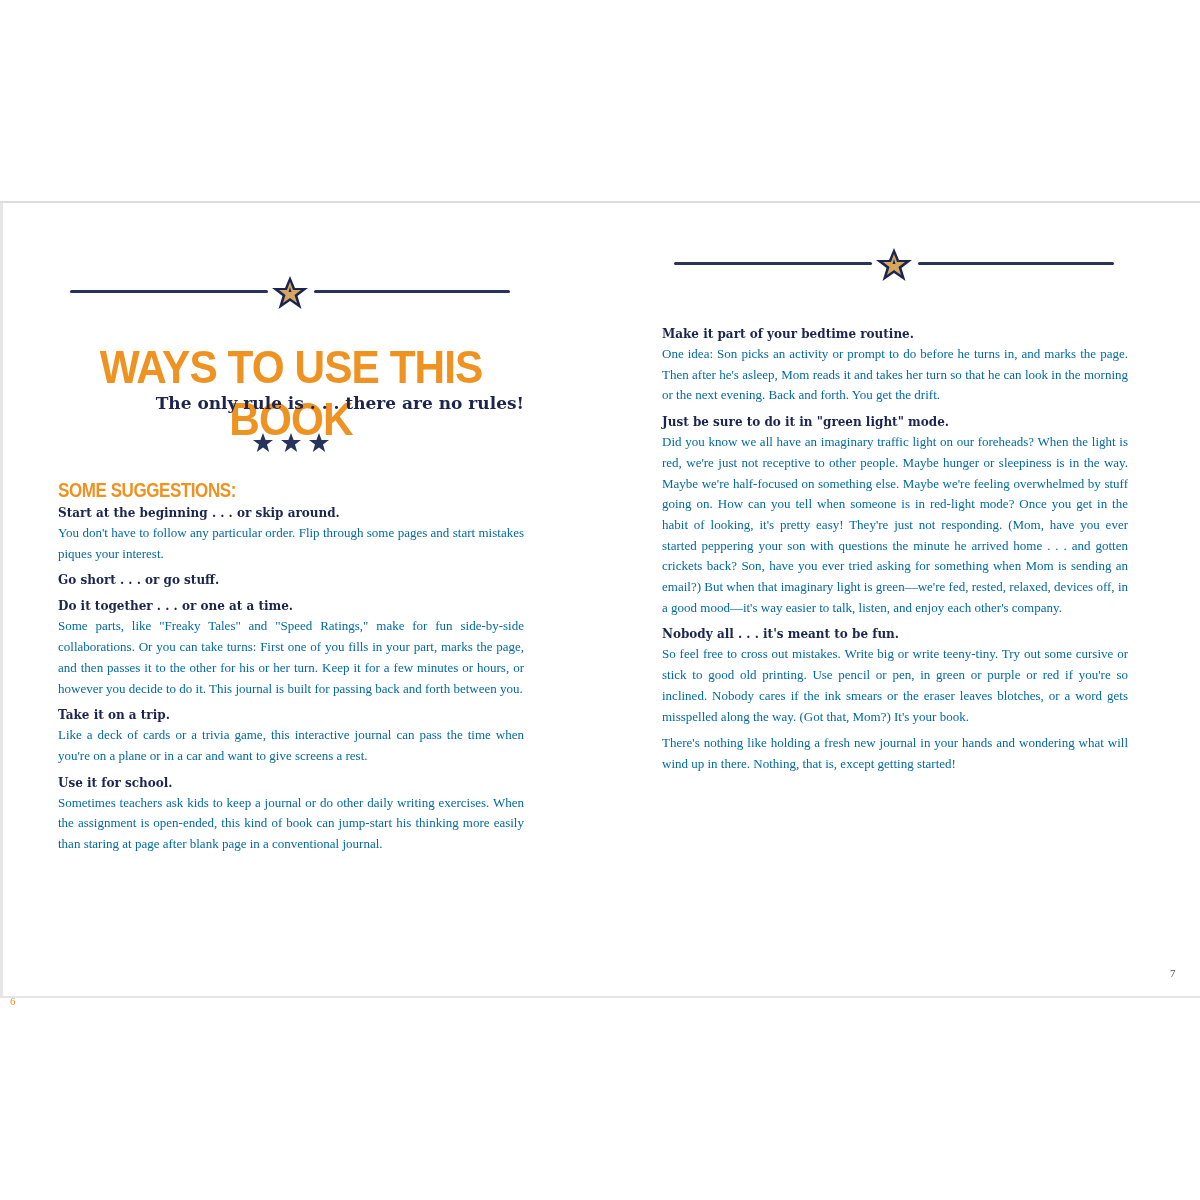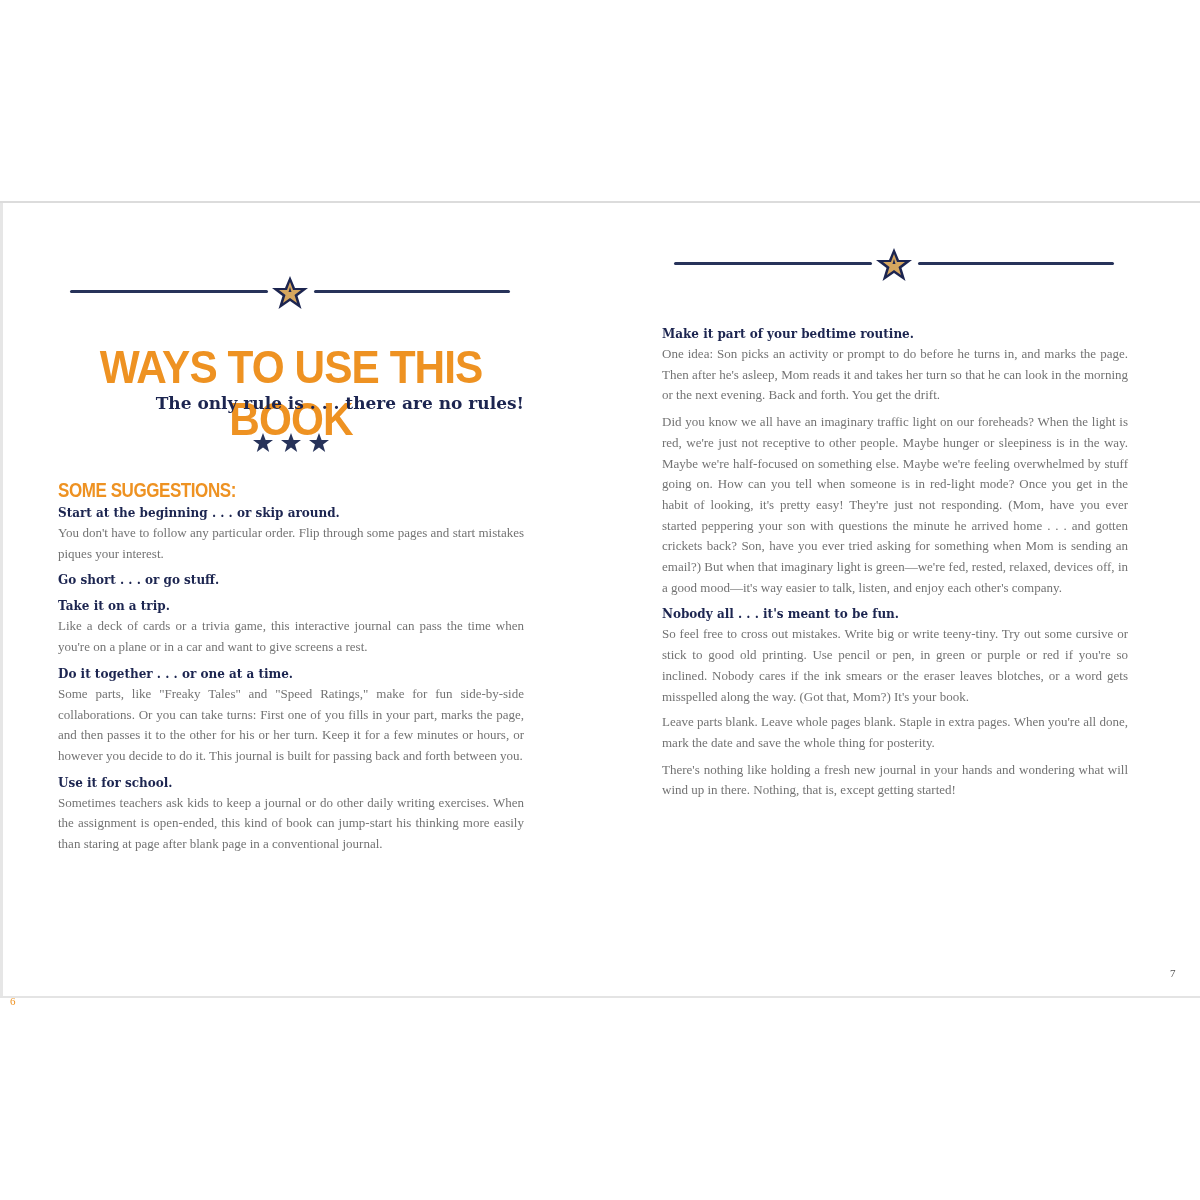--- a/index.html
+++ b/index.html
@@ -47,21 +47,21 @@
     .content { position: absolute; left: 0; width: 466px; }
     .page.left .content { top: 272px; }
     .page.right .content { top: 121px; }
     .section { margin-bottom: 6px; }
     .section h3 {
       margin: 0; font-family: "DejaVu Serif", serif; font-weight: bold;
       font-size: 12px; line-height: 20px; color: #1c2550;
     }
     .section p {
       margin: 0 0 5px 0; font-family: "Liberation Serif", serif;
-      font-size: 13px; line-height: 20.7px; color: #737373; text-align: justify;
+      font-size: 13px; line-height: 20.7px; color: #0369a1; text-align: justify;
     }
 
     .page-num { position: absolute; top: 764px; font-family: "Liberation Serif", serif; font-size: 11px; }
     .page-num.left { left: -48px; color: #ee9222; }
     .page-num.right { left: 508px; color: #555555; }
   </style>
 </head>
 <body>
 
 <div class="spread">
@@ -92,26 +92,26 @@
 
     <div class="content">
       <div class="section">
         <h3>Start at the beginning . . . or skip around.</h3>
         <p>You don't have to follow any particular order. Flip through some pages and start mistakes piques your interest.</p>
       </div>
       <div class="section">
         <h3>Go short . . . or go stuff.</h3>
       </div>
       <div class="section">
+        <h3>Do it together . . . or one at a time.</h3>
+        <p>Some parts, like "Freaky Tales" and "Speed Ratings," make for fun side-by-side collaborations. Or you can take turns: First one of you fills in your part, marks the page, and then passes it to the other for his or her turn. Keep it for a few minutes or hours, or however you decide to do it. This journal is built for passing back and forth between you.</p>
+      </div>
+      <div class="section">
         <h3>Take it on a trip.</h3>
         <p>Like a deck of cards or a trivia game, this interactive journal can pass the time when you're on a plane or in a car and want to give screens a rest.</p>
-      </div>
-      <div class="section">
-        <h3>Do it together . . . or one at a time.</h3>
-        <p>Some parts, like "Freaky Tales" and "Speed Ratings," make for fun side-by-side collaborations. Or you can take turns: First one of you fills in your part, marks the page, and then passes it to the other for his or her turn. Keep it for a few minutes or hours, or however you decide to do it. This journal is built for passing back and forth between you.</p>
       </div>
       <div class="section">
         <h3>Use it for school.</h3>
         <p>Sometimes teachers ask kids to keep a journal or do other daily writing exercises. When the assignment is open-ended, this kind of book can jump-start his thinking more easily than staring at page after blank page in a conventional journal.</p>
       </div>
     </div>
 
     <div class="page-num left">6</div>
   </div>
 
@@ -125,26 +125,26 @@
       </svg>
       <div class="line r"></div>
     </div>
 
     <div class="content">
       <div class="section">
         <h3>Make it part of your bedtime routine.</h3>
         <p>One idea: Son picks an activity or prompt to do before he turns in, and marks the page. Then after he's asleep, Mom reads it and takes her turn so that he can look in the morning or the next evening. Back and forth. You get the drift.</p>
       </div>
       <div class="section">
+        <h3>Just be sure to do it in "green light" mode.</h3>
         <p>Did you know we all have an imaginary traffic light on our foreheads? When the light is red, we're just not receptive to other people. Maybe hunger or sleepiness is in the way. Maybe we're half-focused on something else. Maybe we're feeling overwhelmed by stuff going on. How can you tell when someone is in red-light mode? Once you get in the habit of looking, it's pretty easy! They're just not responding. (Mom, have you ever started peppering your son with questions the minute he arrived home . . . and gotten crickets back? Son, have you ever tried asking for something when Mom is sending an email?) But when that imaginary light is green—we're fed, rested, relaxed, devices off, in a good mood—it's way easier to talk, listen, and enjoy each other's company.</p>
       </div>
       <div class="section">
         <h3>Nobody all . . . it's meant to be fun.</h3>
         <p>So feel free to cross out mistakes. Write big or write teeny-tiny. Try out some cursive or stick to good old printing. Use pencil or pen, in green or purple or red if you're so inclined. Nobody cares if the ink smears or the eraser leaves blotches, or a word gets misspelled along the way. (Got that, Mom?) It's your book.</p>
-        <p>Leave parts blank. Leave whole pages blank. Staple in extra pages. When you're all done, mark the date and save the whole thing for posterity.</p>
       </div>
       <div class="section">
         <p>There's nothing like holding a fresh new journal in your hands and wondering what will wind up in there. Nothing, that is, except getting started!</p>
       </div>
     </div>
 
     <div class="page-num right">7</div>
   </div>
 </div>
 

